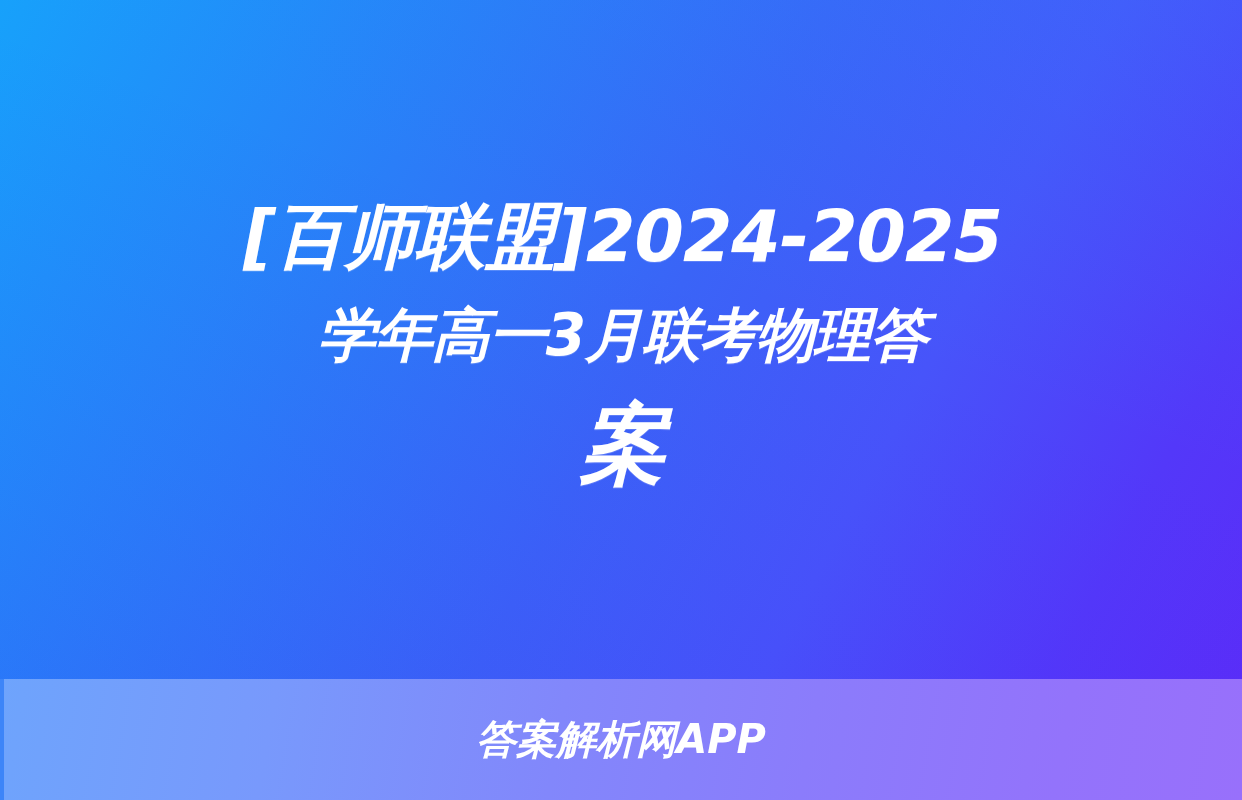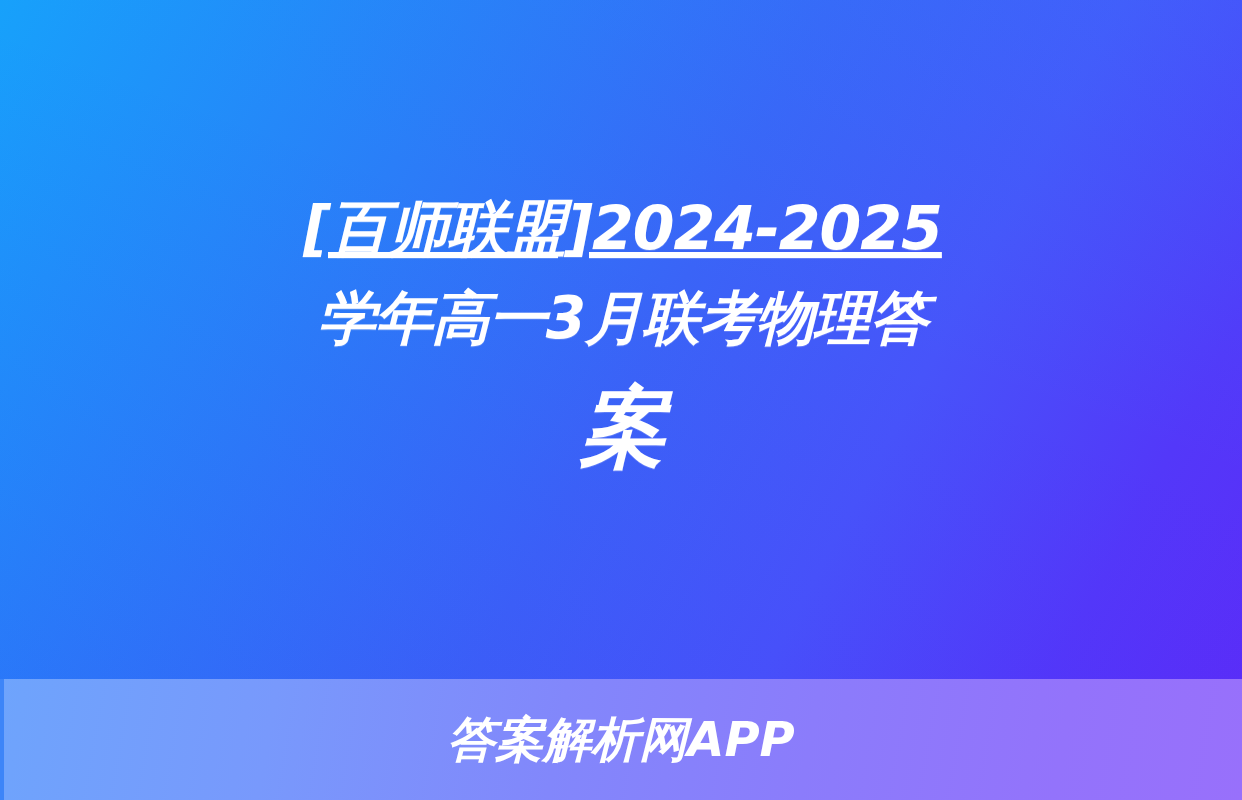--- a/index.html
+++ b/index.html
@@ -67,21 +67,21 @@
     color: #ffffff;
     font-family: "DejaVu Sans", sans-serif;
     font-weight: 700;
     font-style: italic;
     font-size: 88px;
     line-height: 1.52;
     letter-spacing: -1px;
     white-space: nowrap;
     text-shadow: 0 1px 0 rgba(255,255,255,0.18);
   }
-  .title-line.l1 { font-size: 60px; text-decoration: underline; }
+  .title-line.l1 { font-size: 71px; }
   .title-line.l2 { font-size: 58px; }
   .title-line.l3 { font-size: 86px; }
 
   
   #watermark-band {
     position: absolute;
     left: 0;
     top: 679px;
     width: 1242px;
     height: 121px;
@@ -109,21 +109,21 @@
     top: 0;
     width: 1242px;
     height: 121px;
     display: flex;
     align-items: center;
     justify-content: center;
     color: #ffffff;
     font-family: "DejaVu Sans", sans-serif;
     font-weight: 700;
     font-style: italic;
-    font-size: 48px;
+    font-size: 40px;
     letter-spacing: 0px;
     white-space: nowrap;
   }
 </style>
 </head>
 <body>
 
 <div id="poster">
 
   <div id="hero-panel"></div>

